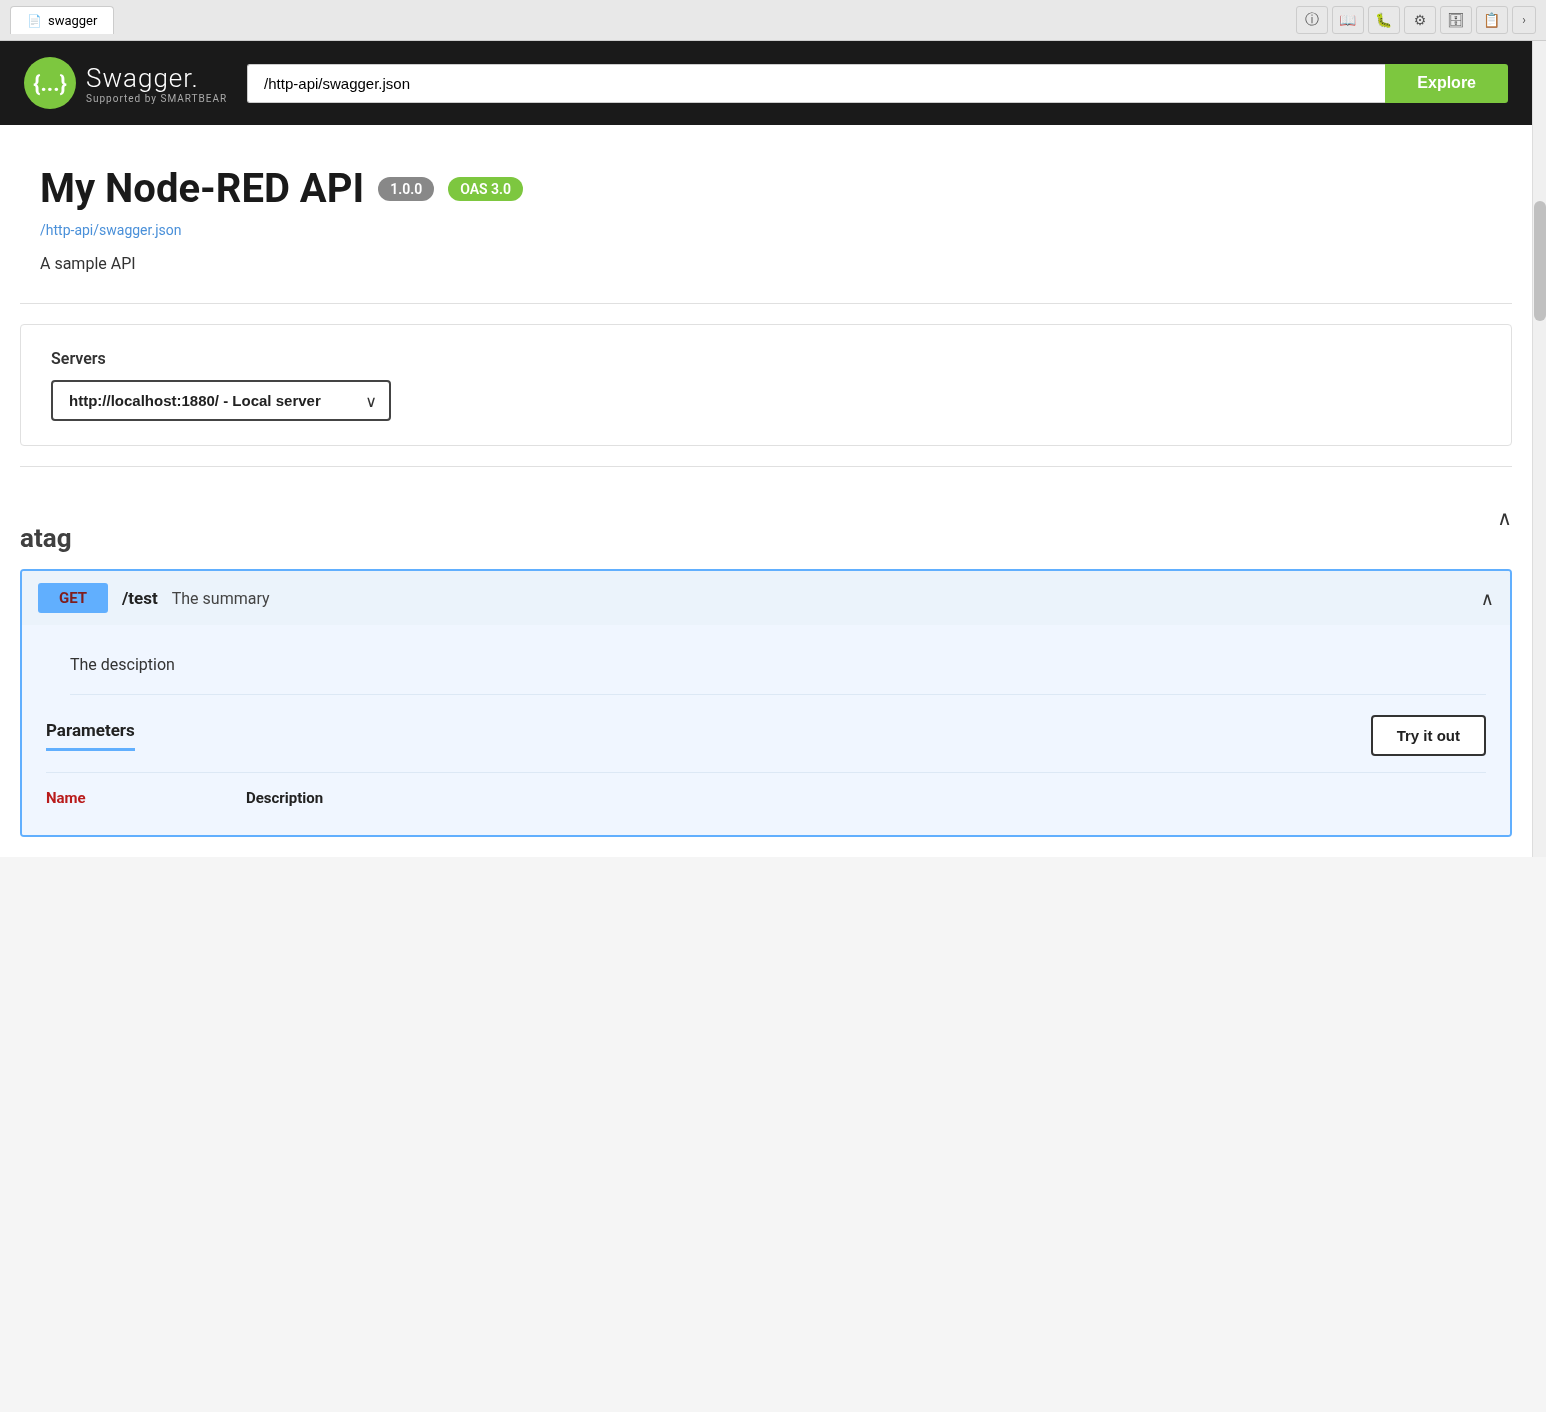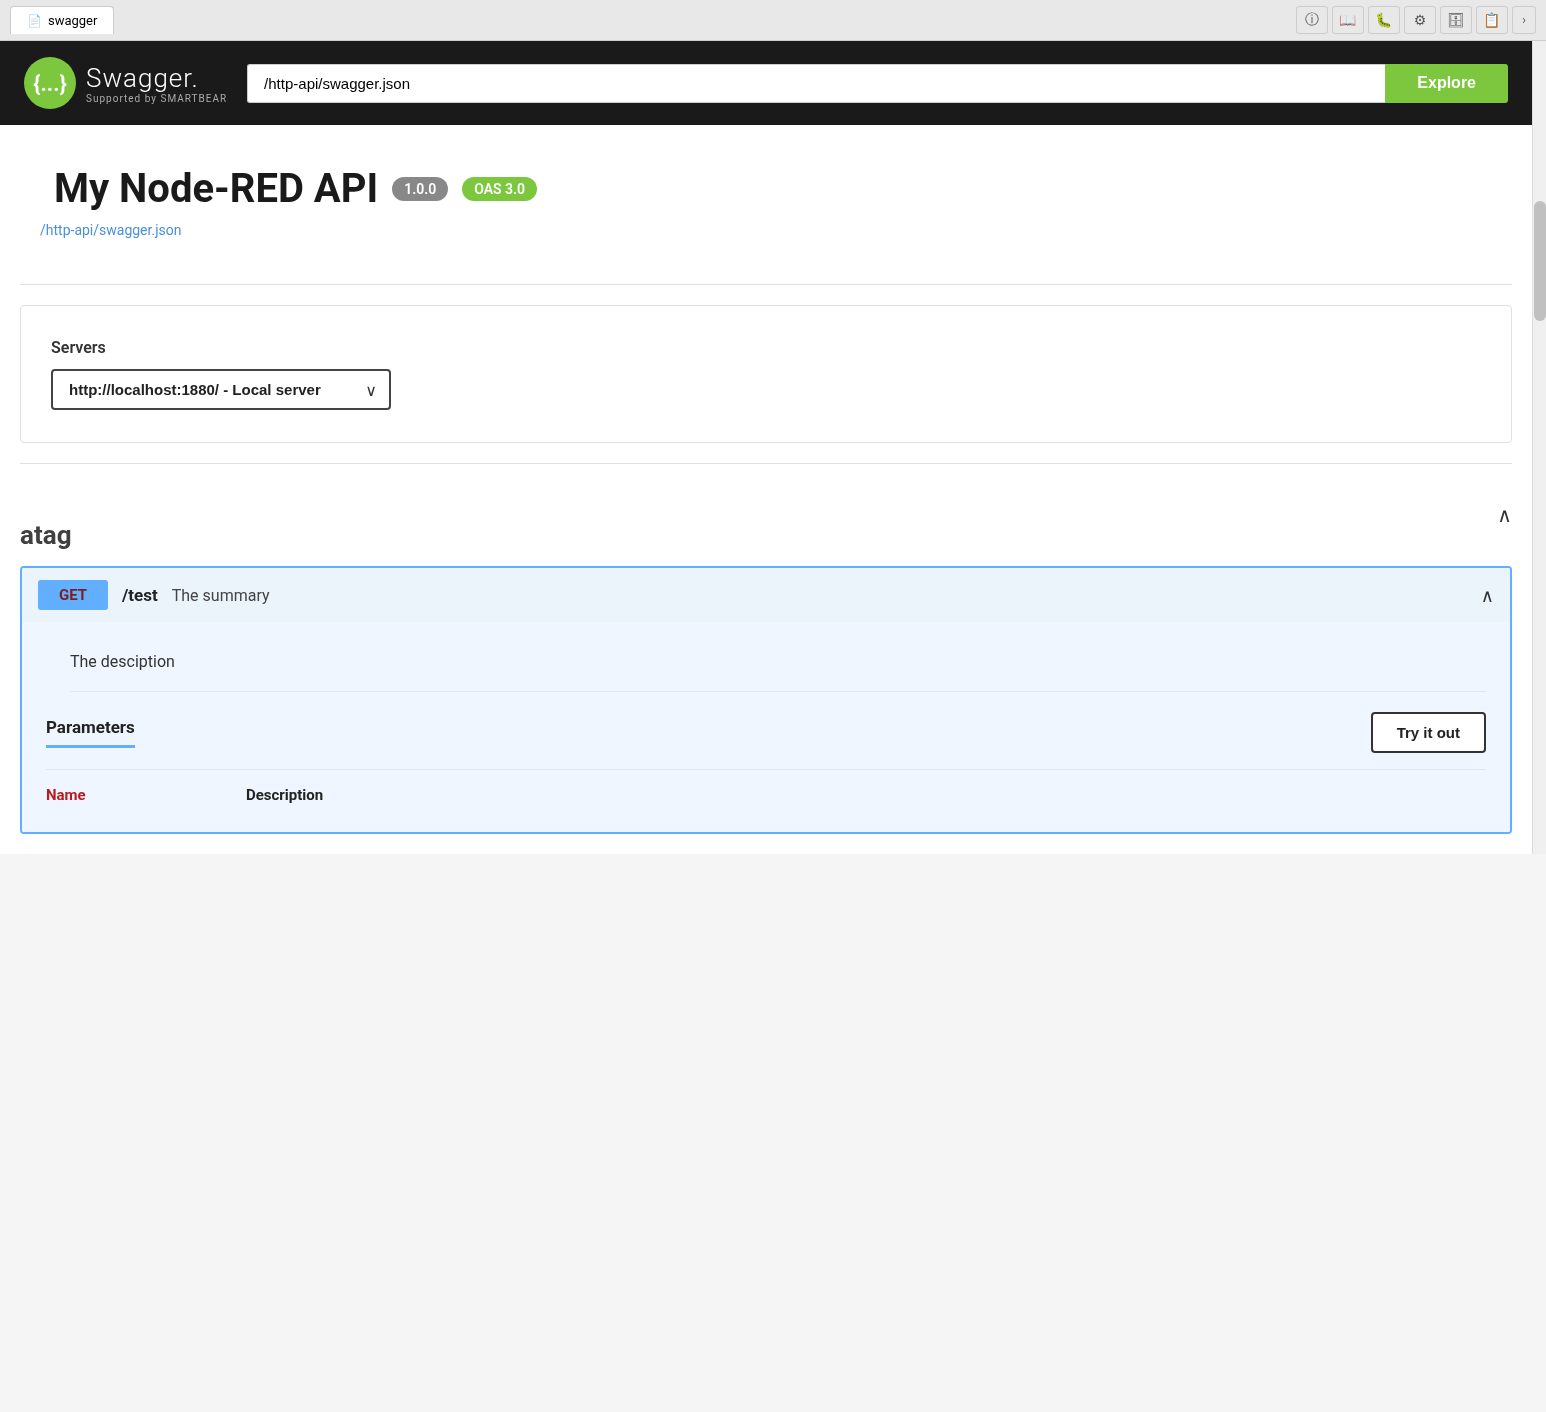--- a/index.html
+++ b/index.html
@@ -187,21 +187,20 @@
     
     .api-info {
       padding: 40px 40px 30px 40px;
     }
 
     .api-title-row {
       display: flex;
       align-items: center;
       gap: 14px;
       margin-bottom: 10px;
-      margin-left: 14px;
     }
 
     .api-main-title {
       font-size: 40px;
       font-weight: 700;
       color: #1a1a1a;
     }
 
     .version-badge {
       background: #888;
@@ -233,21 +232,21 @@
       font-size: 16px;
       color: #333;
       margin-top: 16px;
     }
 
     
     .servers-section {
       margin: 20px 20px;
       border: 1px solid #e0e0e0;
       border-radius: 4px;
-      padding: 32px 30px;
+      padding: 24px 30px;
       background: #fff;
     }
 
     .servers-label {
       font-size: 16px;
       font-weight: 600;
       color: #333;
       margin-bottom: 12px;
     }
 
@@ -476,20 +475,21 @@
       </div>
     </div>
 
     <div class="api-info">
       <div class="api-title-row">
         <h1 class="api-main-title">My Node-RED API</h1>
         <span class="version-badge">1.0.0</span>
         <span class="oas-badge">OAS 3.0</span>
       </div>
       <a class="api-url-link">/http-api/swagger.json</a>
+      <p class="api-description">A sample API</p>
     </div>
 
     <div class="section-divider"></div>
 
     <div class="servers-section">
       <div class="servers-label">Servers</div>
       <div class="servers-select-wrapper">
         <select class="servers-select">
           <option>http://localhost:1880/ - Local server</option>
         </select>

